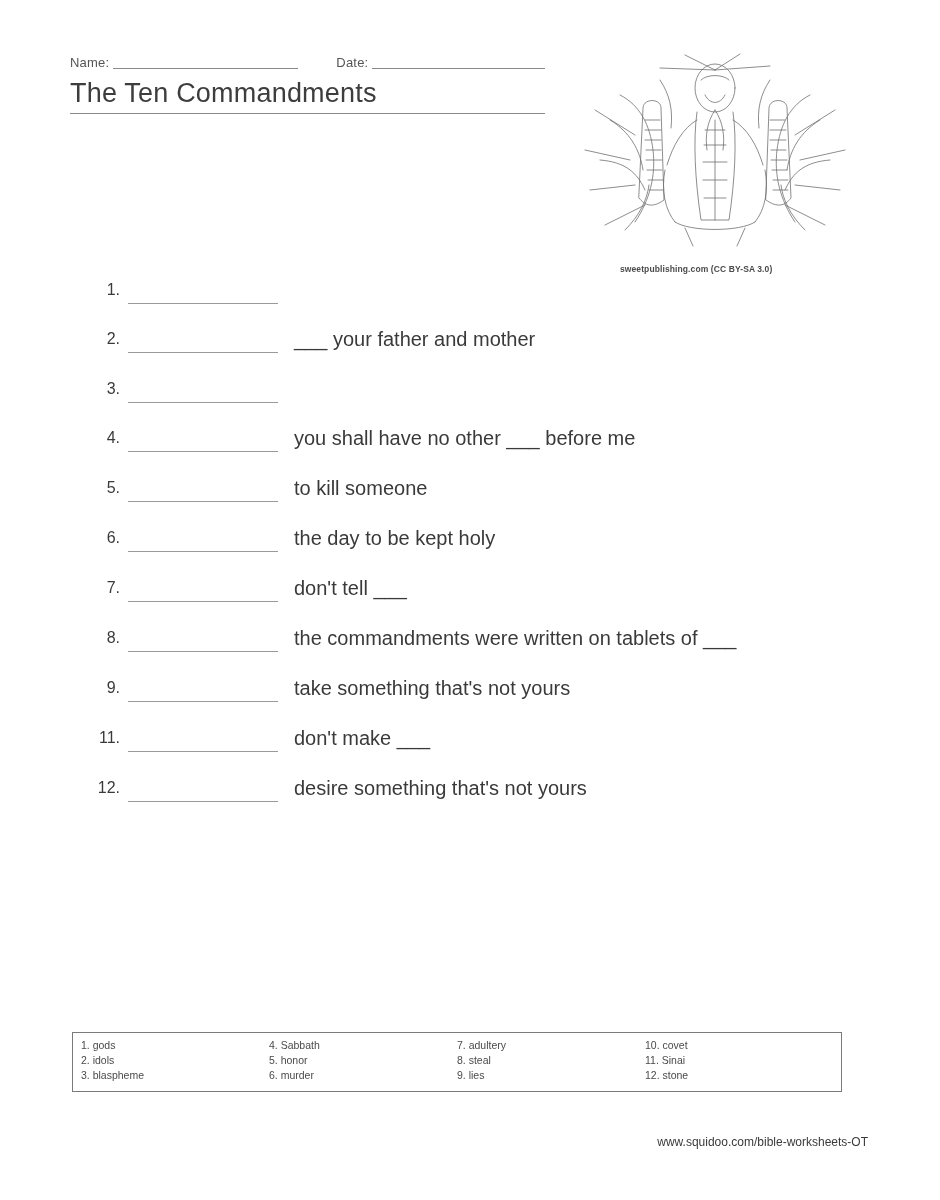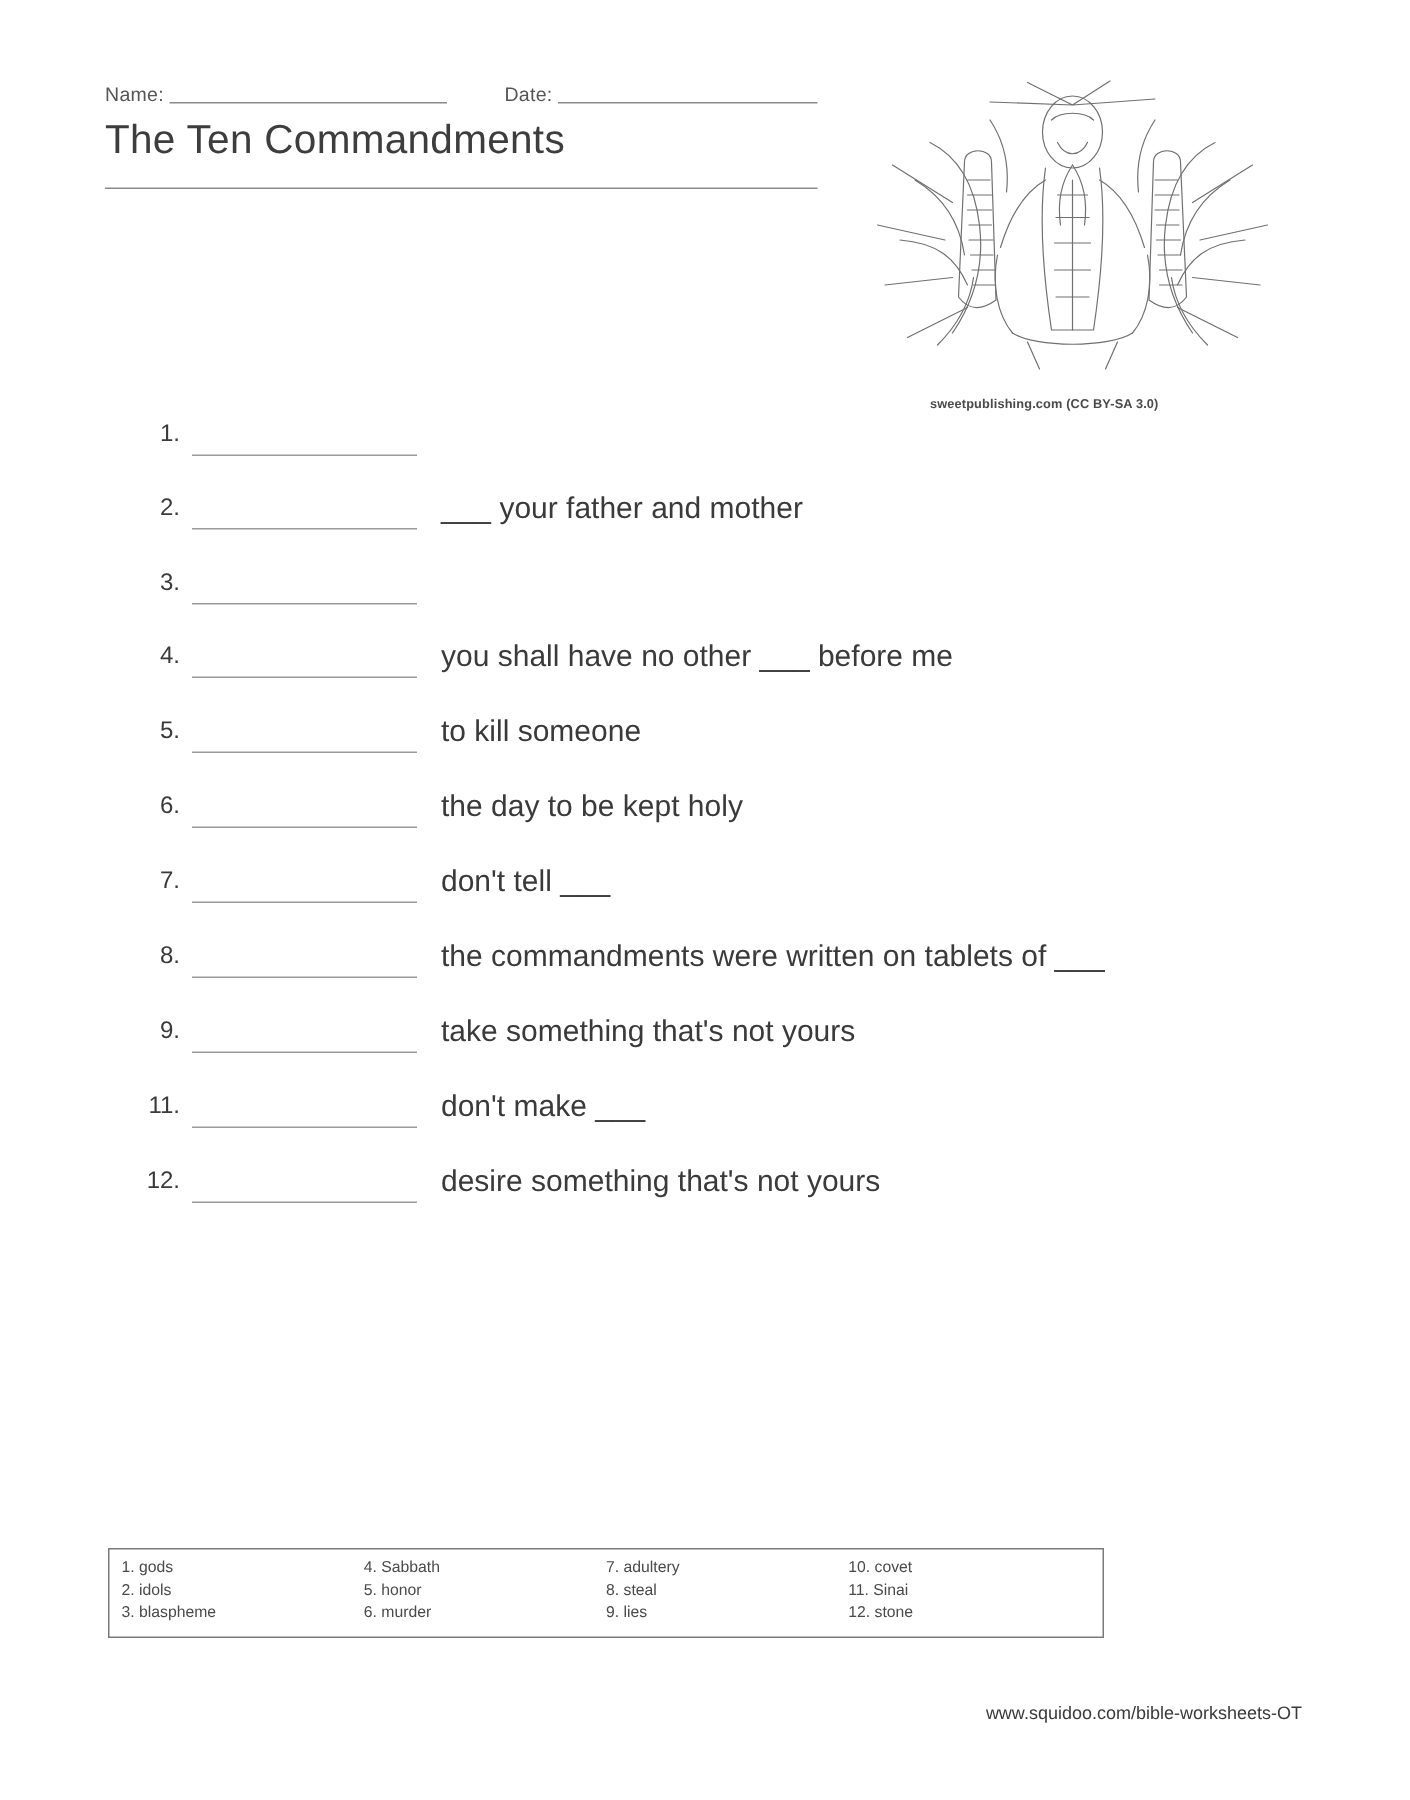--- a/index.html
+++ b/index.html
@@ -46,21 +46,21 @@
     height: 14px;
     margin-bottom: 1px;
   }
   .nd-line.name { flex: 0 0 185px; margin-right: 38px; }
   .nd-line.date { flex: 1 1 auto; }
 
   .title {
     font-size: 27px;
     color: #3d3d3d;
     padding-top: 8px;
-    padding-bottom: 16px;
+    padding-bottom: 4px;
     letter-spacing: .2px;
     border-bottom: 1px solid #8a8a8a;
     width: 475px;
   }
 
   
   .illustration {
     position: absolute;
     left: 565px;
     top: 50px;
@@ -111,21 +111,21 @@
     line-height: 1.45;
     padding-top: 1px;
     max-width: 570px;
   }
 
   
   .wordbank {
     position: absolute;
     left: 72px;
     top: 1032px;
-    width: 664px;
+    width: 770px;
     height: 60px;
     border: 1px solid #7a7a7a;
     box-sizing: border-box;
     padding: 5px 8px 4px 8px;
   }
   .wb-cols {
     display: flex;
     width: 100%;
   }
   .wb-col {

